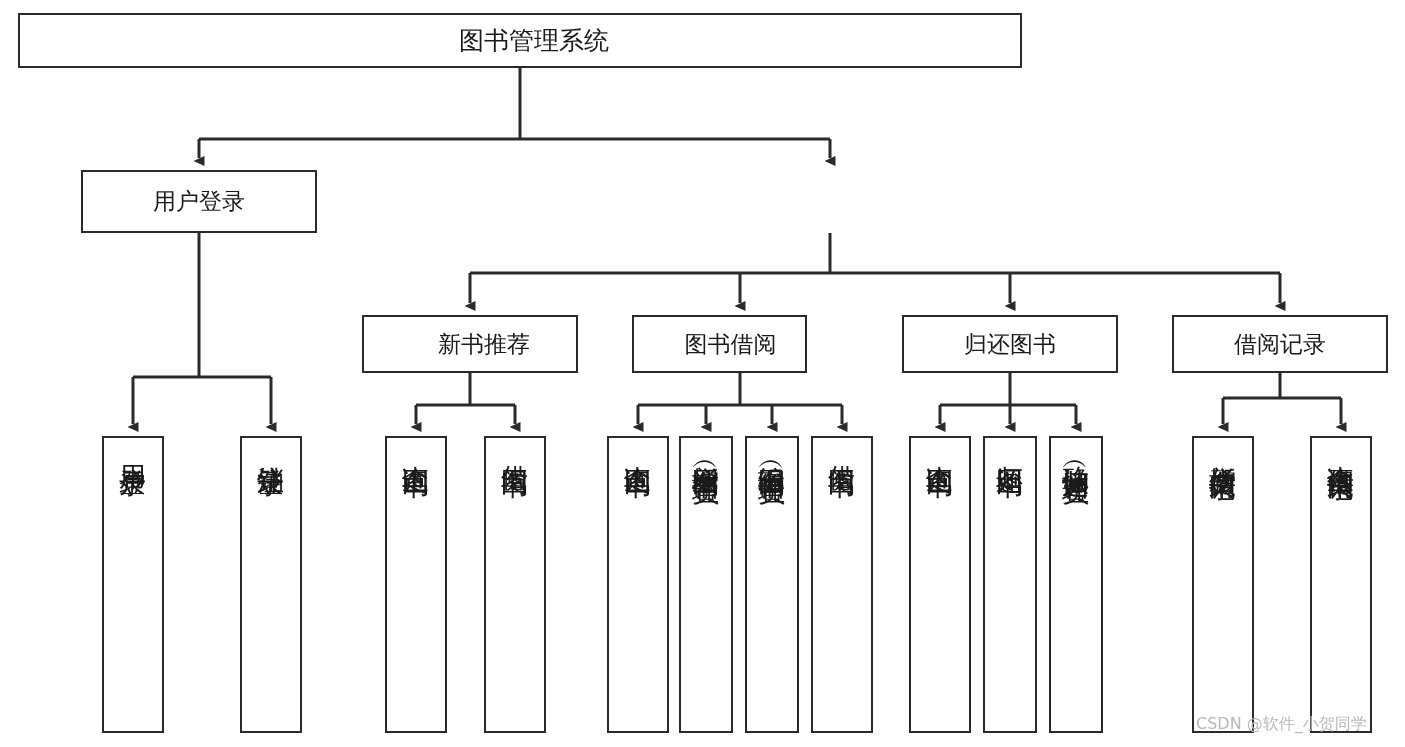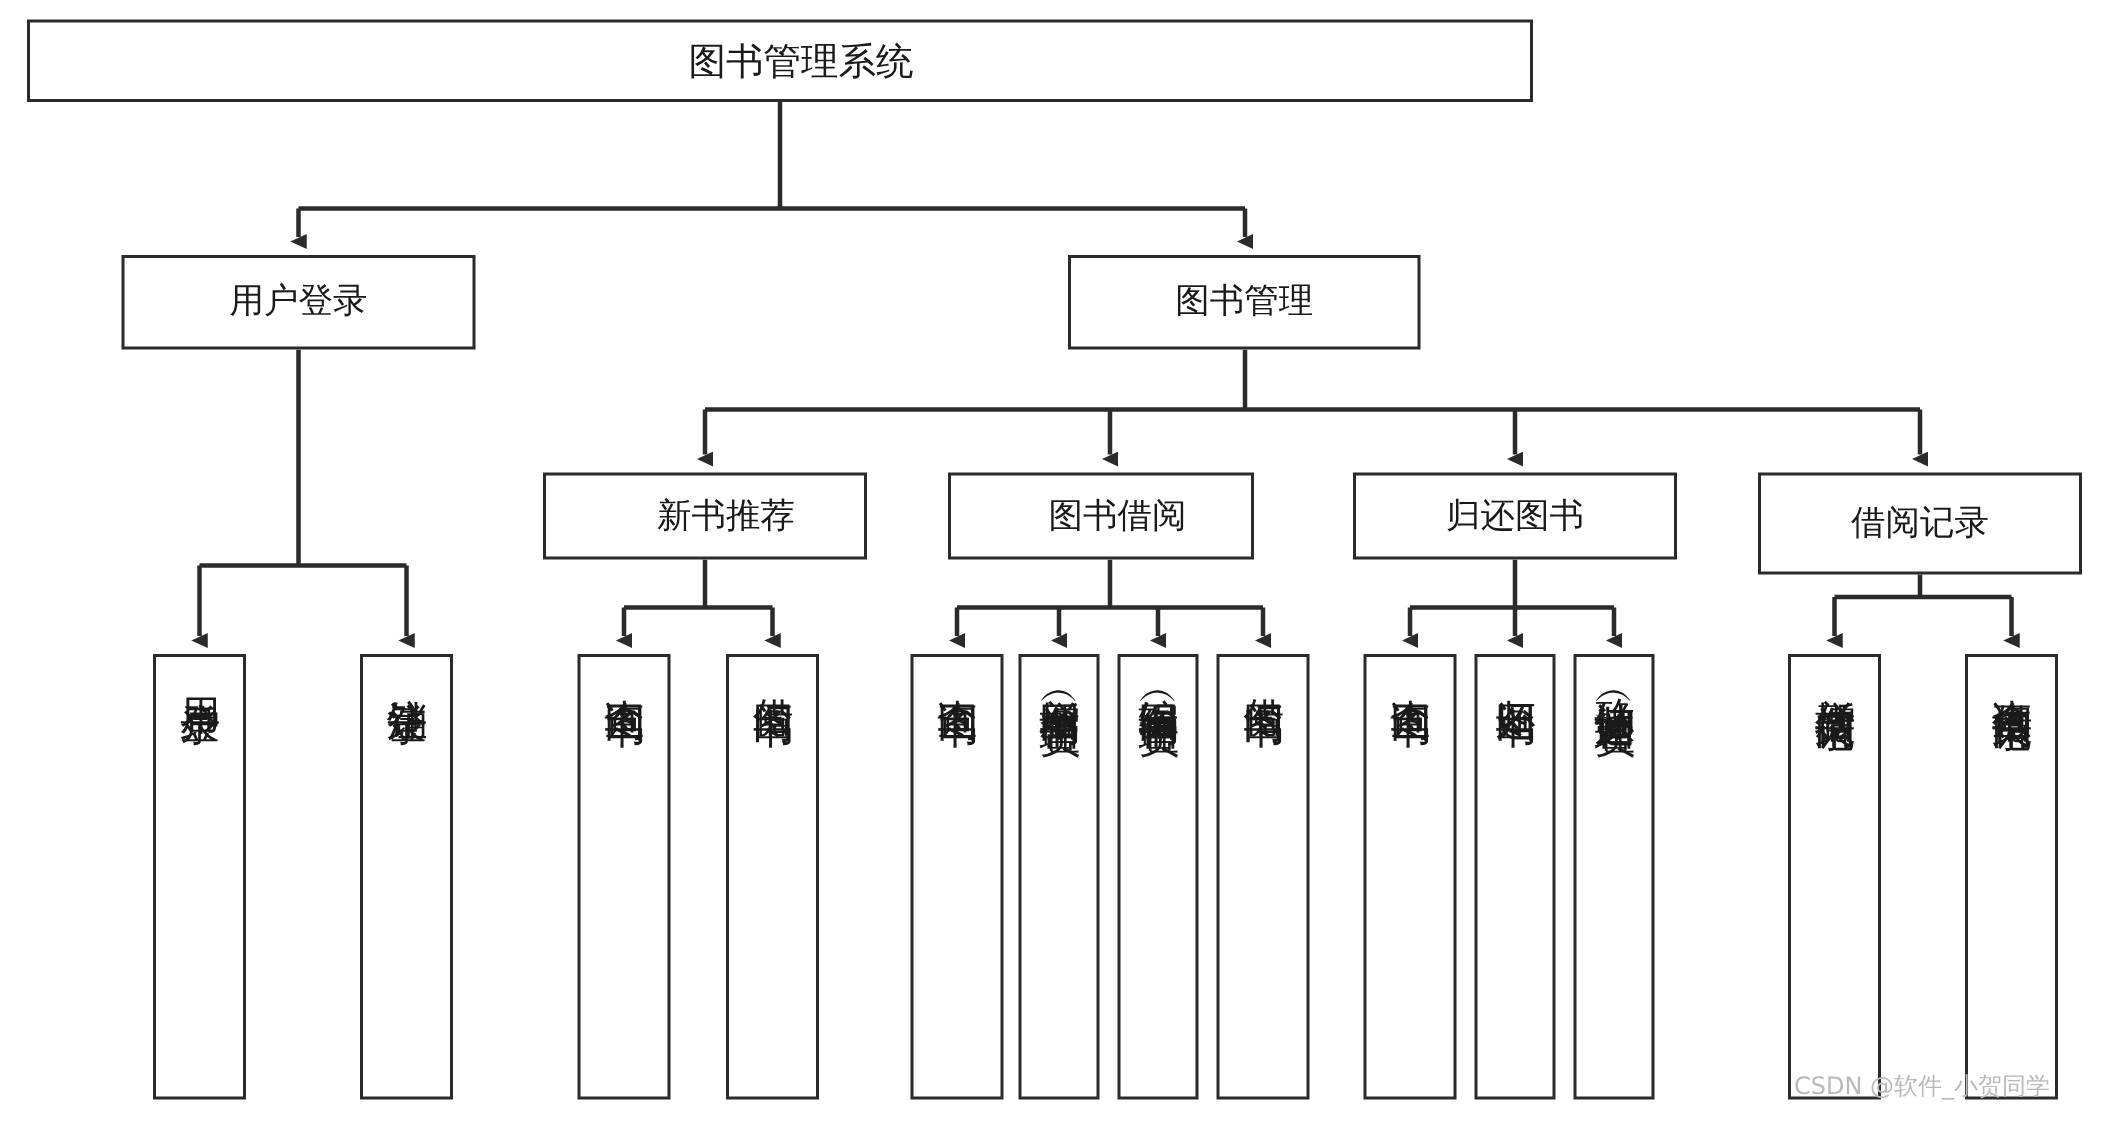--- a/index.html
+++ b/index.html
@@ -131,34 +131,31 @@
     </g>
   </svg>
 
   <div class="node root" style="left:18px; top:13px; width:1004px; height:55px;padding-left:28px;">
     <span class="node-label">图书管理系统</span>
   </div>
 
   <div class="node branch" style="left:81px; top:170px; width:236px; height:63px;">
     <span class="node-label">用户登录</span>
   </div>
-  <div class="node branch" style="left:712px; top:170px; width:235px; height:63px;">
-    <span class="node-label">图书管理</span>
-  </div>
 
   <div class="node branch" style="left:362px; top:315px; width:216px; height:58px;padding-left:28px;">
     <span class="node-label">新书推荐</span>
   </div>
-  <div class="node branch" style="left:632px; top:315px; width:204px; height:58px;padding-left:22px;">
+  <div class="node branch" style="left:632px; top:315px; width:175px; height:58px;padding-left:22px;">
     <span class="node-label">图书借阅</span>
   </div>
   <div class="node branch" style="left:902px; top:315px; width:216px; height:58px;">
     <span class="node-label">归还图书</span>
   </div>
-  <div class="node branch" style="left:1172px; top:315px; width:216px; height:68px;">
+  <div class="node branch" style="left:1172px; top:315px; width:216px; height:58px;">
     <span class="node-label">借阅记录</span>
   </div>
 
   <div class="node leaf" style="left:102px; top:436px; width:62px; height:297px;">
     <span class="node-label">用户登录</span>
   </div>
   <div class="node leaf" style="left:240px; top:436px; width:62px; height:297px;">
     <span class="node-label">注销登录</span>
   </div>
 

